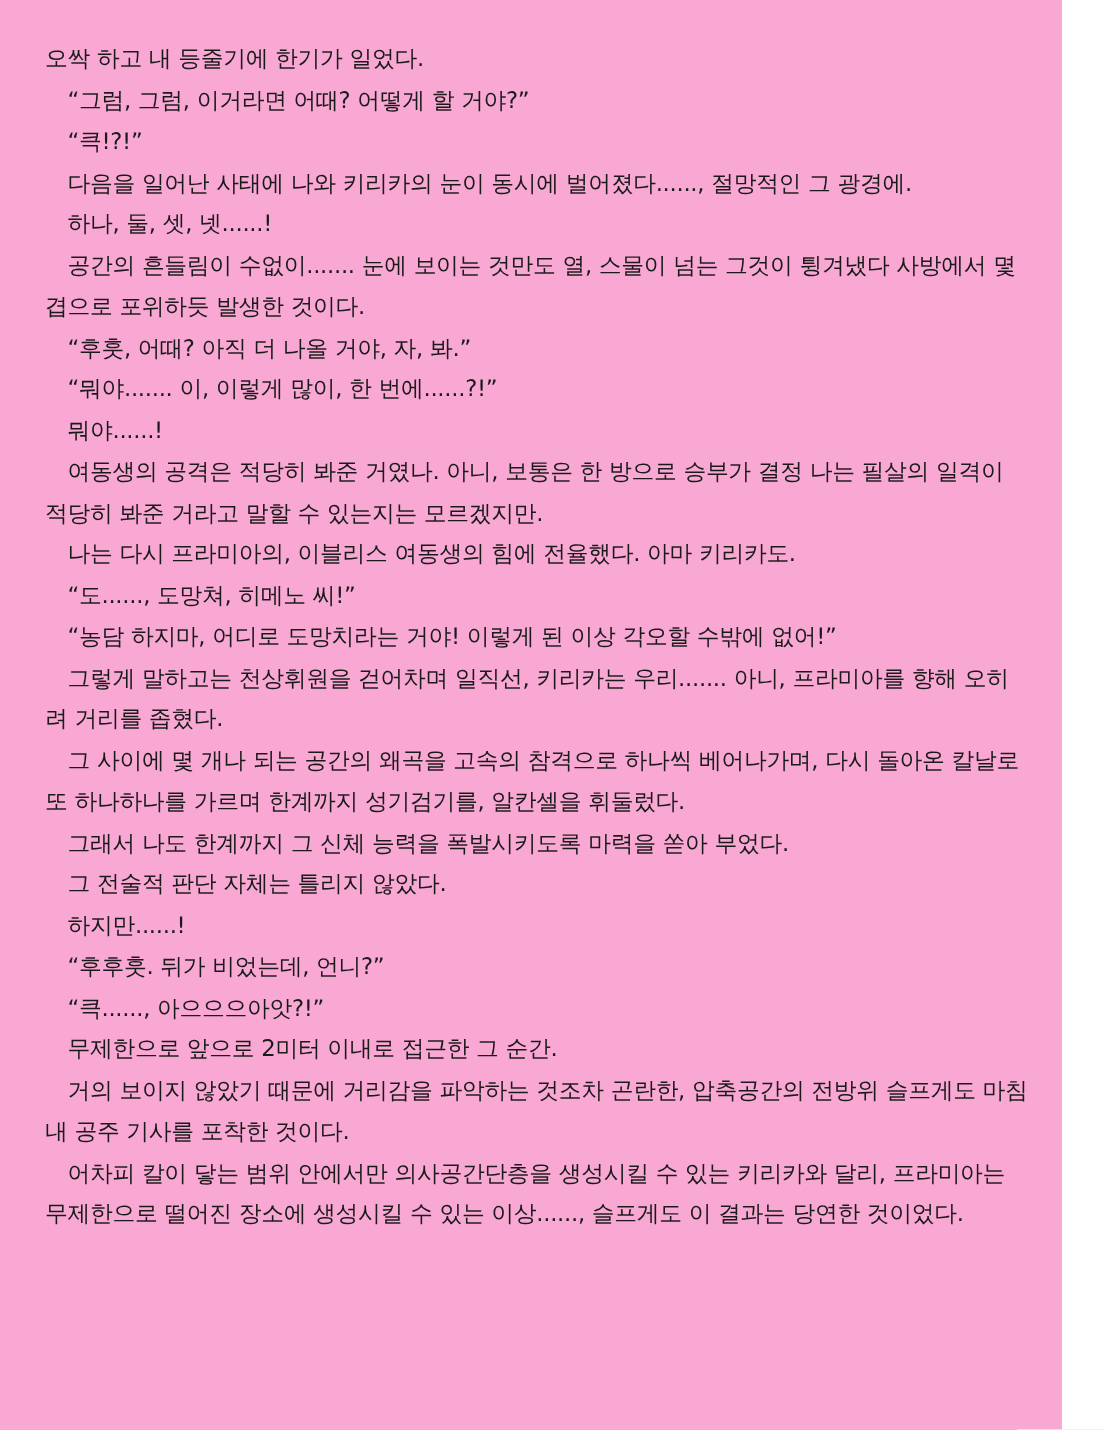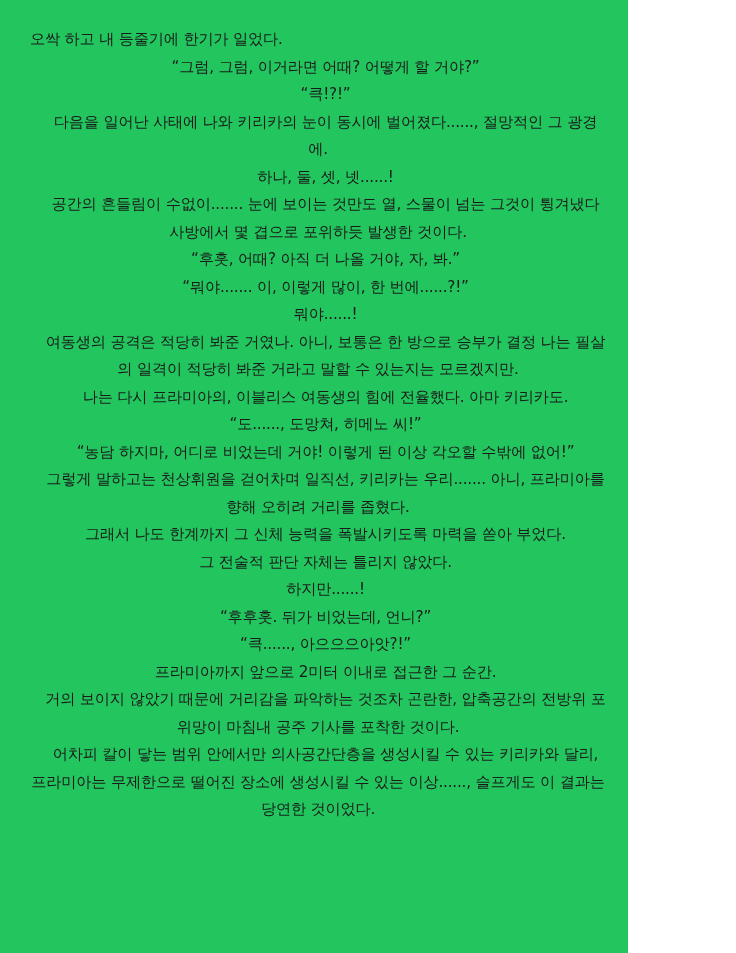--- a/index.html
+++ b/index.html
@@ -9,60 +9,60 @@
   }
   body {
     width: 736px;
     height: 953px;
     font-family: "DejaVu Sans", "Liberation Sans", sans-serif;
     color: #1a1a1a;
     overflow: hidden;
   }
   #page {
     box-sizing: border-box;
-    width: 628px;
+    width: 708px;
     height: 953px;
     padding: 26px 22px 10px 30px;
-    background: #22c55e;
+    background: #f9a8d4;
   }
   .para {
     font-size: 15.2px;
     line-height: 27.5px;
     letter-spacing: -0.2px;
     text-align: left;
     margin: 0;
     white-space: pre-wrap;
     word-break: break-all;
   }
   .indent {
     text-indent: 15px;
-    text-align: center;
   }
 </style>
 </head>
 <body>
 
 <div id="page">
   <div id="body-text">
       <p class="para">오싹 하고 내 등줄기에 한기가 일었다.</p>
       <p class="para indent">“그럼, 그럼, 이거라면 어때? 어떻게 할 거야?”</p>
       <p class="para indent">“큭!?!”</p>
       <p class="para indent">다음을 일어난 사태에 나와 키리카의 눈이 동시에 벌어졌다......, 절망적인 그 광경에.</p>
       <p class="para indent">하나, 둘, 셋, 넷......!</p>
       <p class="para indent">공간의 흔들림이 수없이....... 눈에 보이는 것만도 열, 스물이 넘는 그것이 튕겨냈다 사방에서 몇 겹으로 포위하듯 발생한 것이다.</p>
       <p class="para indent">“후훗, 어때? 아직 더 나올 거야, 자, 봐.”</p>
       <p class="para indent">“뭐야....... 이, 이렇게 많이, 한 번에......?!”</p>
       <p class="para indent">뭐야......!</p>
       <p class="para indent">여동생의 공격은 적당히 봐준 거였나. 아니, 보통은 한 방으로 승부가 결정 나는 필살의 일격이 적당히 봐준 거라고 말할 수 있는지는 모르겠지만.</p>
       <p class="para indent">나는 다시 프라미아의, 이블리스 여동생의 힘에 전율했다. 아마 키리카도.</p>
       <p class="para indent">“도......, 도망쳐, 히메노 씨!”</p>
-      <p class="para indent">“농담 하지마, 어디로 비었는데 거야! 이렇게 된 이상 각오할 수밖에 없어!”</p>
+      <p class="para indent">“농담 하지마, 어디로 도망치라는 거야! 이렇게 된 이상 각오할 수밖에 없어!”</p>
       <p class="para indent">그렇게 말하고는 천상휘원을 걷어차며 일직선, 키리카는 우리....... 아니, 프라미아를 향해 오히려 거리를 좁혔다.</p>
+      <p class="para indent">그 사이에 몇 개나 되는 공간의 왜곡을 고속의 참격으로 하나씩 베어나가며, 다시 돌아온 칼날로 또 하나하나를 가르며 한계까지 성기검기를, 알칸셀을 휘둘렀다.</p>
       <p class="para indent">그래서 나도 한계까지 그 신체 능력을 폭발시키도록 마력을 쏟아 부었다.</p>
       <p class="para indent">그 전술적 판단 자체는 틀리지 않았다.</p>
       <p class="para indent">하지만......!</p>
       <p class="para indent">“후후훗. 뒤가 비었는데, 언니?”</p>
       <p class="para indent">“큭......, 아으으으아앗?!”</p>
-      <p class="para indent">프라미아까지 앞으로 2미터 이내로 접근한 그 순간.</p>
-      <p class="para indent">거의 보이지 않았기 때문에 거리감을 파악하는 것조차 곤란한, 압축공간의 전방위 포위망이 마침내 공주 기사를 포착한 것이다.</p>
+      <p class="para indent">무제한으로 앞으로 2미터 이내로 접근한 그 순간.</p>
+      <p class="para indent">거의 보이지 않았기 때문에 거리감을 파악하는 것조차 곤란한, 압축공간의 전방위 슬프게도 마침내 공주 기사를 포착한 것이다.</p>
       <p class="para indent">어차피 칼이 닿는 범위 안에서만 의사공간단층을 생성시킬 수 있는 키리카와 달리, 프라미아는 무제한으로 떨어진 장소에 생성시킬 수 있는 이상......, 슬프게도 이 결과는 당연한 것이었다.</p>
     </div>
 </div>
 
 </body></html>

